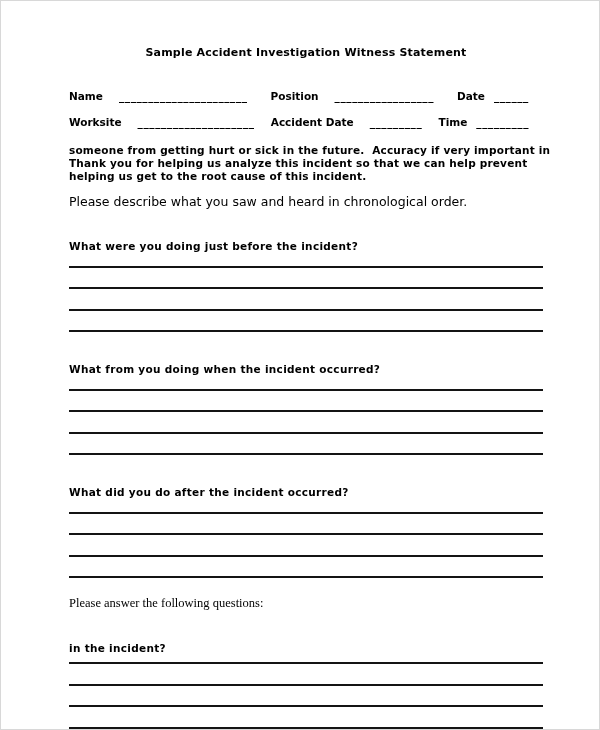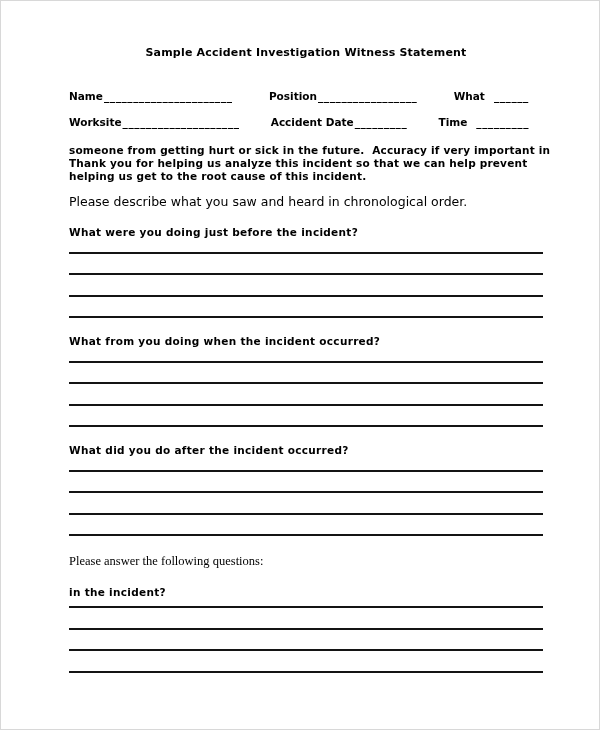--- a/index.html
+++ b/index.html
@@ -33,21 +33,21 @@
     width: 460px;
     font-size: 10.5px;
     font-weight: bold;
     line-height: 14px;
     white-space: pre;
   }
   .row1 { margin-top: 29px; }
   .row2 { margin-top: 12px; }
   .field { display: inline-flex; }
   .field-blank {
-    margin-left: 1px;
+    margin-left: 16px;
     letter-spacing: 0.6px;
     font-weight: bold;
   }
   .field-blank.wide-gap { margin-left: 9px; }
   .intro {
     margin: 15px 0 0 0;
     font-size: 10.5px;
     font-weight: bold;
     letter-spacing: 0.2px;
   }
@@ -58,21 +58,21 @@
   }
   .instruction {
     margin: 11px 0 0 0;
     font-size: 12.5px;
     font-weight: normal;
     line-height: 15px;
     white-space: pre;
   }
   .instruction-2 { margin-top: 18px; font-family: Liberation Serif, serif; }
   .question {
-    margin: 17px 0 0 0;
+    margin: 31px 0 0 0;
     font-size: 10.5px;
     font-weight: bold;
     line-height: 13.5px;
     letter-spacing: 0.3px;
   }
   .rules { margin-top: 12px; }
   .rules-tight { margin-top: 7px; }
   .rule {
     height: 2px;
     background: #141414;
@@ -83,21 +83,21 @@
 </head>
 <body>
 
 <div class="page">
 
   <h1 class="title">Sample Accident Investigation Witness Statement</h1>
 
   <div class="fields-row row1">
     <span class="field"><span class="field-label">Name</span><span class="field-blank">______________________</span></span>
     <span class="field"><span class="field-label">Position</span><span class="field-blank">_________________</span></span>
-    <span class="field"><span class="field-label">What</span><span class="field-blank wide-gap">______</span></span>
+    <span class="field"><span class="field-label">Date</span><span class="field-blank wide-gap">______</span></span>
   </div>
 
   <div class="fields-row row2">
     <span class="field"><span class="field-label">Worksite</span><span class="field-blank">____________________</span></span>
     <span class="field"><span class="field-label">Accident Date</span><span class="field-blank">_________</span></span>
     <span class="field"><span class="field-label">Time</span><span class="field-blank wide-gap">_________</span></span>
   </div>
 
   <div class="intro">
     <span class="line">someone from getting hurt or sick in the future.  Accuracy if very important in</span>

